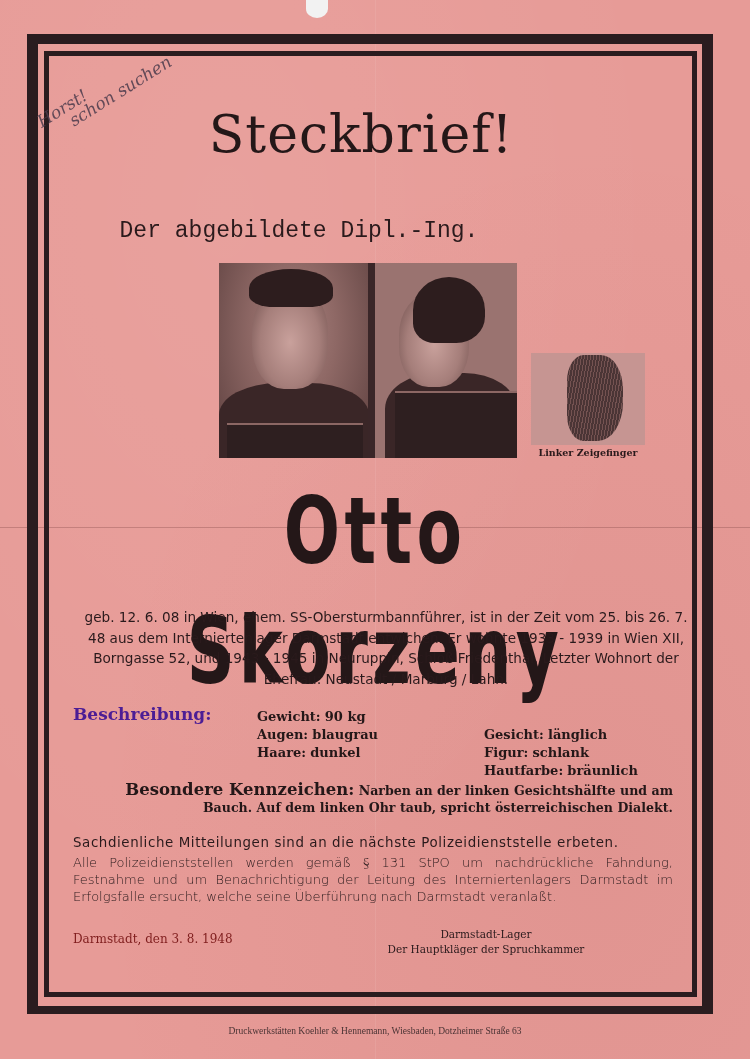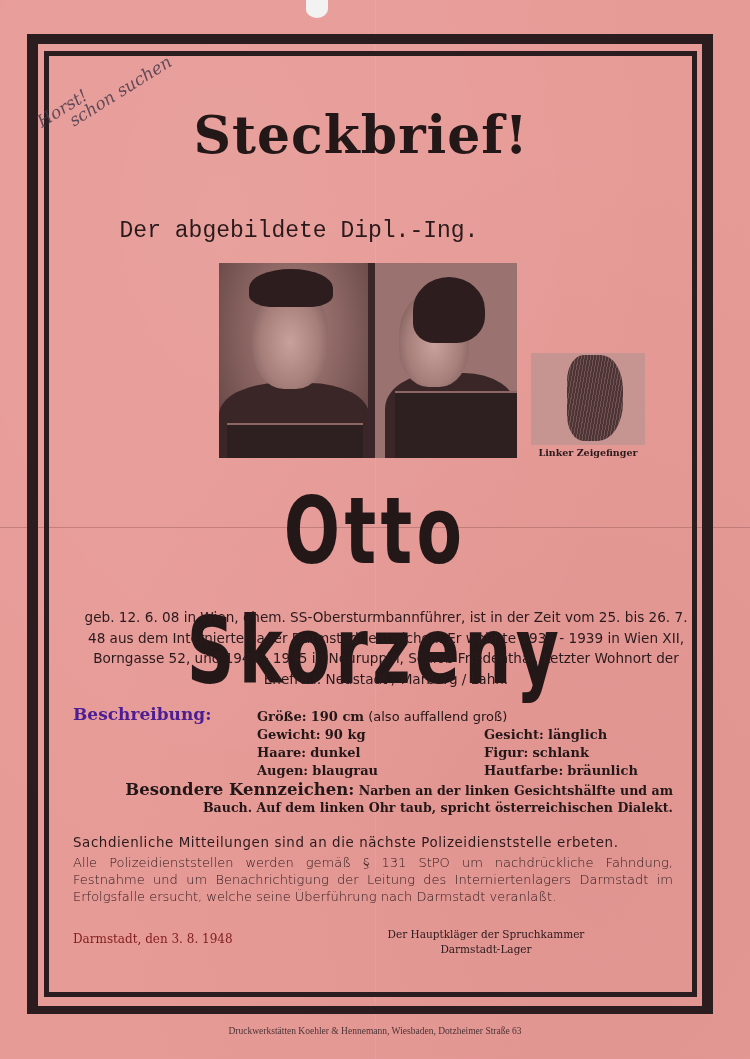--- a/index.html
+++ b/index.html
@@ -43,21 +43,21 @@
     color: #4b3b4c; font-size: 17px; line-height: 20px;
     transform: rotate(-32deg); transform-origin: 0 100%;
     opacity: 0.85;
   }
   .handwriting span { display: block; }
   .handwriting .l1 { margin-left: 2px; margin-top: 40px; }
   .handwriting .l2 { margin-left: 30px; margin-top: -4px; }
 
   .title {
     position: absolute; left: 0; width: 722px; top: 104px; text-align: center;
-    font-family: "DejaVu Serif", serif; font-weight: bold;
+    font-family: "DejaVu Serif", serif; font-weight: normal;
     font-size: 52px; letter-spacing: 1px; color: #241718;
   }
   .subtitle {
     position: absolute; left: 0; width: 598px; top: 218px; text-align: center;
     font-family: Liberation Mono, monospace; font-size: 23px; color: #2a1a1c;
   }
   .photo {
     position: absolute; top: 263px; height: 195px; overflow: hidden;
     background: radial-gradient(ellipse at 50% 35%, #a9827f 0%, #8e6865 40%, #5c3f3e 100%);
   }
@@ -178,35 +178,30 @@
 </div>
 <div class="fingerprint-caption">Linker Zeigefinger</div>
 
 <div class="name">Otto Skorzeny</div>
 
 <div class="bio">geb. 12. 6. 08 in Wien, ehem. SS-Obersturmbannführer, ist in der Zeit vom 25. bis 26. 7. 48 aus dem Interniertenlager Darmstadt entwichen. Er wohnte 1933 - 1939 in Wien XII, Borngasse 52, und 1943 - 1945 in Neuruppin, Schloß Friedenthal. Letzter Wohnort der Ehefrau: Neustadt / Marburg / Lahn.</div>
 
 <div class="desc-label">Beschreibung:</div>
 <div class="desc-col desc-left">
   <div class="row">
-    <b>Größe:</b>
-    <b>190 cm</b>
-    <span class="plain">(also auffallend groß)</span>
-  </div>
-  <div class="row">
     <b>Gewicht:</b>
     <b>90 kg</b>
   </div>
   <div class="row">
+    <b>Augen:</b>
+    <b>blaugrau</b>
+  </div>
+  <div class="row">
     <b>Haare:</b>
     <b>dunkel</b>
-  </div>
-  <div class="row">
-    <b>Augen:</b>
-    <b>blaugrau</b>
   </div>
 </div>
 <div class="desc-col desc-right">
   <div class="row">
     <b>Gesicht:</b>
     <b>länglich</b>
   </div>
   <div class="row">
     <b>Figur:</b>
     <b>schlank</b>
@@ -220,17 +215,17 @@
 <div class="marks">
   <span class="label">Besondere Kennzeichen:</span>
   <span>Narben an der linken Gesichtshälfte und am Bauch. Auf dem linken Ohr taub, spricht österreichischen Dialekt.</span>
 </div>
 
 <div class="notice">Sachdienliche Mitteilungen sind an die nächste Polizeidienststelle erbeten.</div>
 <div class="instructions">Alle Polizeidienststellen werden gemäß § 131 StPO um nachdrückliche Fahndung, Festnahme und um Benachrichtigung der Leitung des Interniertenlagers Darmstadt im Erfolgsfalle ersucht, welche seine Überführung nach Darmstadt veranlaßt.</div>
 
 <div class="place-date">Darmstadt, den 3. 8. 1948</div>
 <div class="signatory">
+  <div>Darmstadt-Lager</div>
   <div>Der Hauptkläger der Spruchkammer</div>
-  <div>Darmstadt-Lager</div>
 </div>
 
 <div class="printer">Druckwerkstätten Koehler &amp; Hennemann, Wiesbaden, Dotzheimer Straße 63</div>
 
 </body></html>

